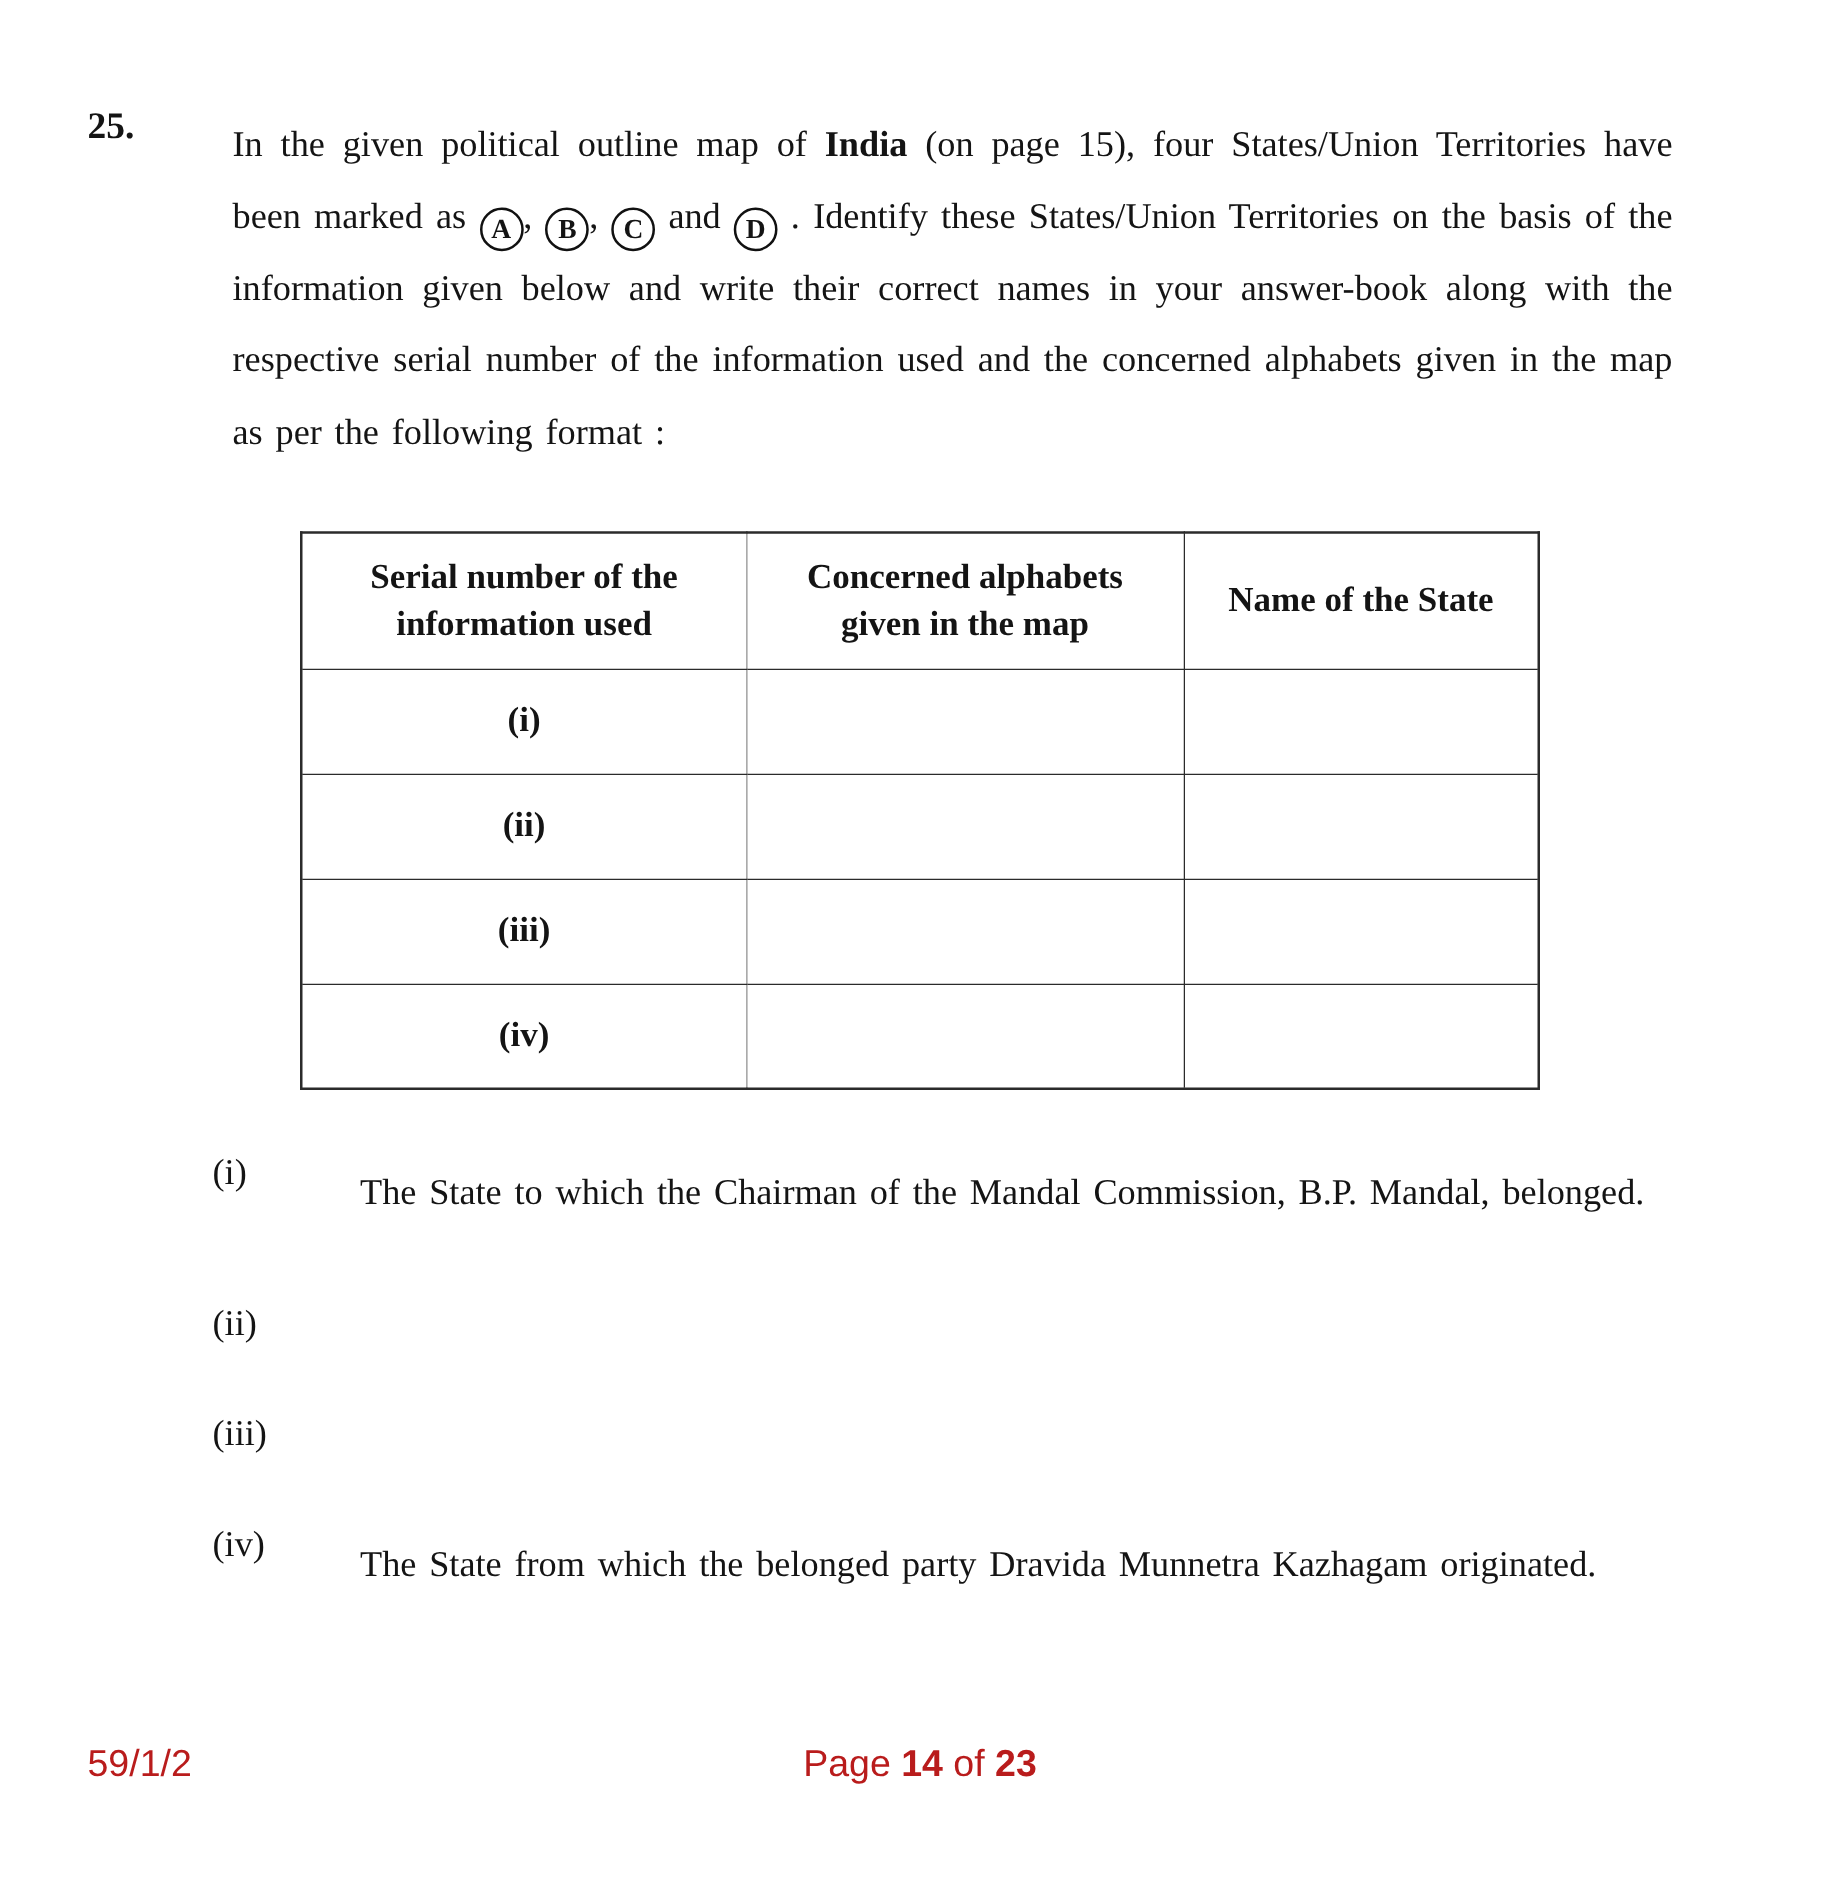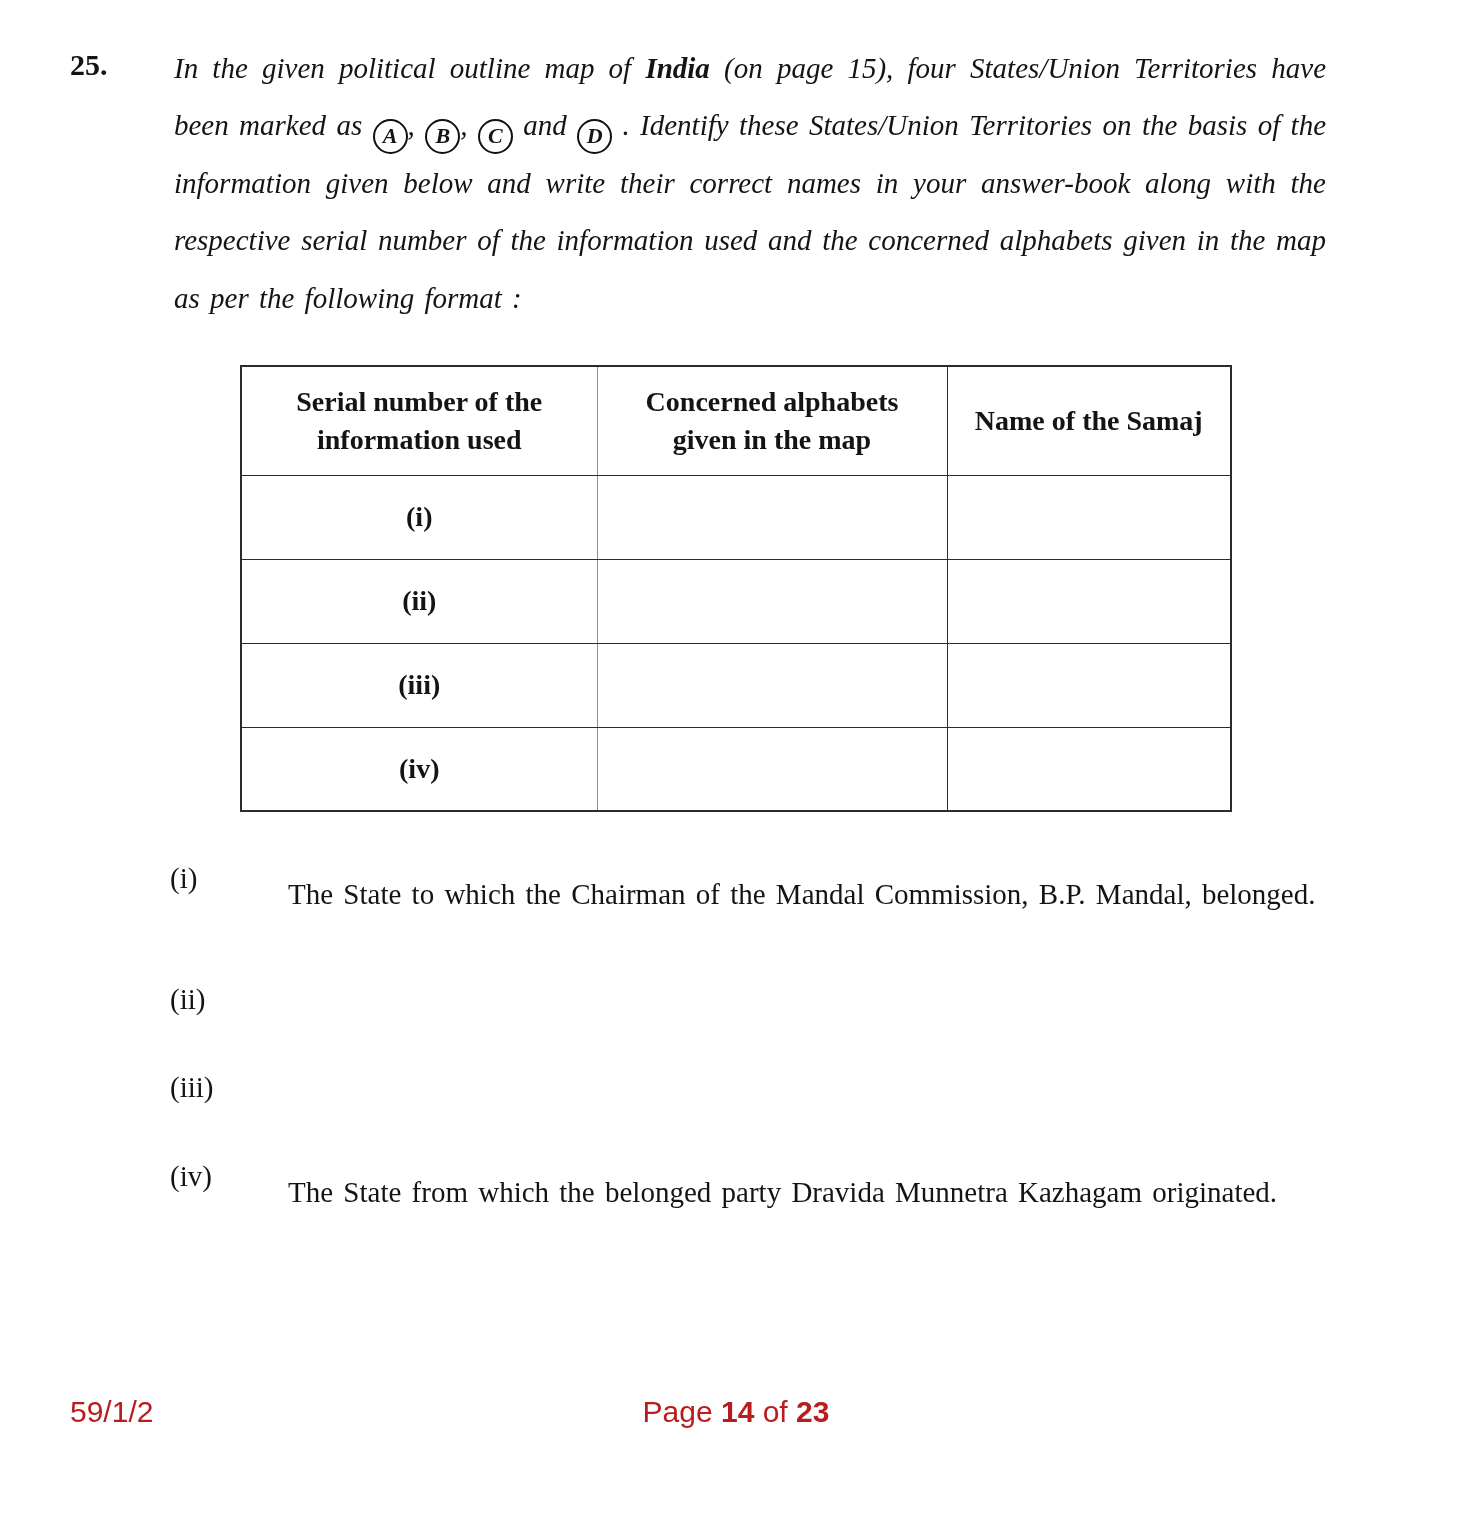--- a/index.html
+++ b/index.html
@@ -9,45 +9,44 @@
   }
   .page {
     position: relative;
     width: 1472px;
     height: 1517px;
     background: #ffffff;
     font-family: "Liberation Serif", serif;
     color: #141414;
     overflow: hidden;
     box-sizing: border-box;
-    padding-top: 36px;
+    padding-top: 72px;
   }
   .bold { font-weight: bold; }
 
   
   .question {
     display: flex;
     padding-left: 70px;
   }
   .qnum {
     width: 100px;
     flex-shrink: 0;
     font-size: 30px;
     font-weight: bold;
     line-height: 1.95;
   }
   .qtext {
-    margin: 4px;
+    margin: 16px;
     width: 1152px;
     font-size: 29px;
     line-height: 1.98;
     text-align: justify;
     text-align-last: left;
     word-spacing: 3px;
-    font-style: italic;
   }
   .circ {
     display: inline-flex;
     align-items: center;
     justify-content: center;
     width: 35px;
     height: 35px;
     border: 2.5px solid #111;
     border-radius: 50%;
     font-size: 22px;
@@ -147,21 +146,21 @@
   <table class="fmt-table">
     <colgroup>
       <col class="col-serial">
       <col class="col-alpha">
       <col class="col-state">
     </colgroup>
     <thead>
       <tr>
         <th>Serial number of the information used</th>
         <th>Concerned alphabets given in the map</th>
-        <th>Name of the Samaj</th>
+        <th>Name of the State</th>
       </tr>
     </thead>
     <tbody>
       <tr>
         <td>(i)</td>
         <td></td>
         <td></td>
       </tr>
       <tr>
         <td>(ii)</td>

